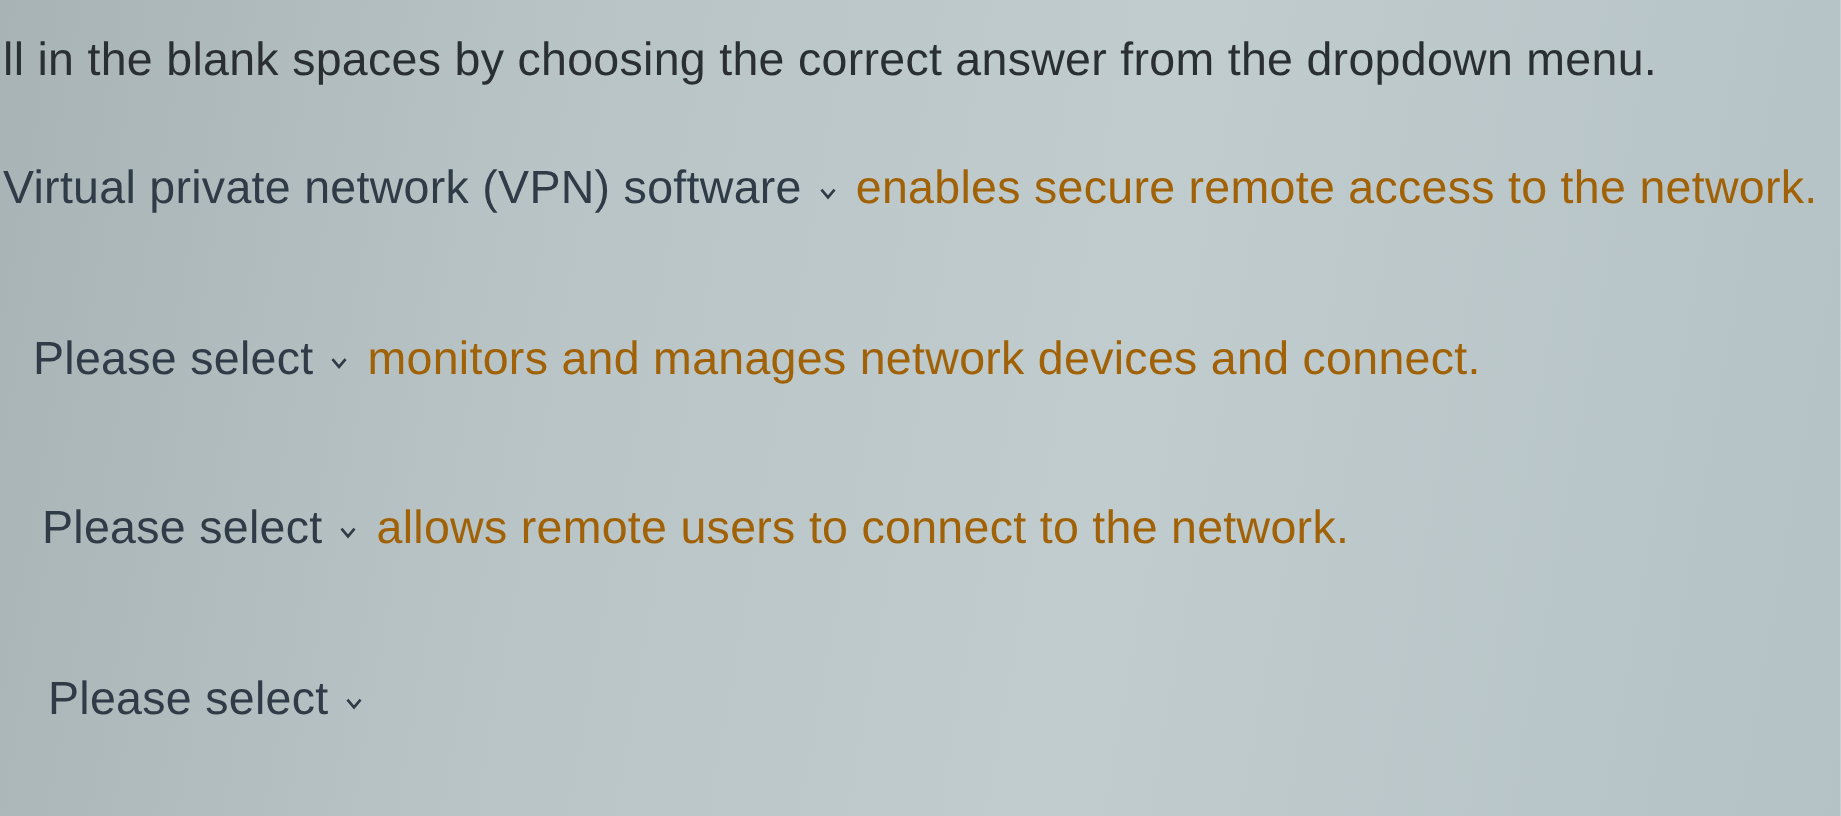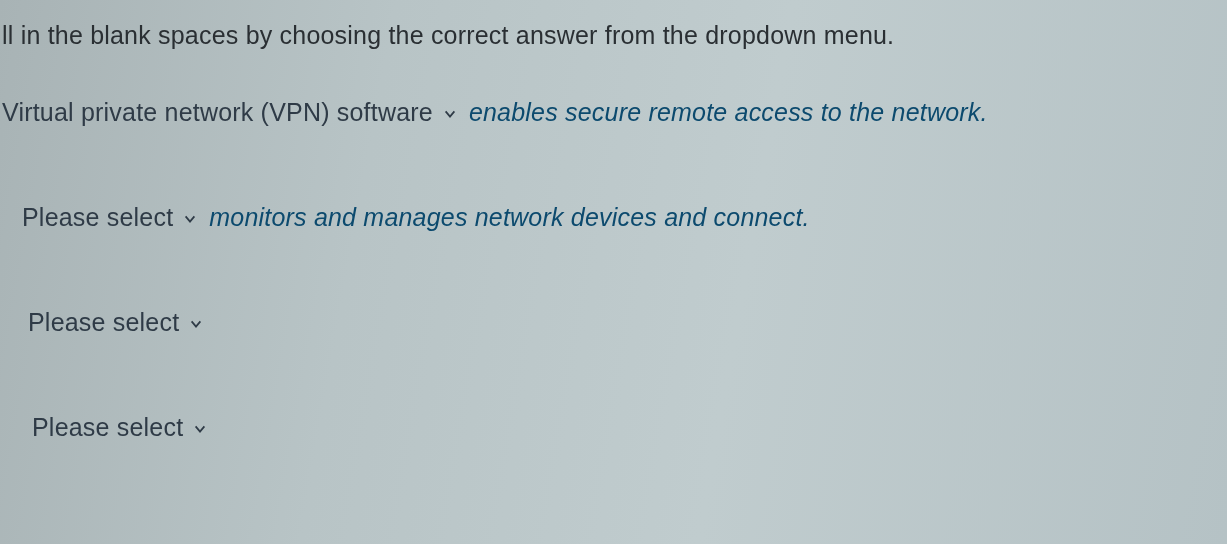--- a/index.html
+++ b/index.html
@@ -7,21 +7,21 @@
     padding: 0;
     width: 1227px;
     height: 544px;
     overflow: hidden;
     font-family: "Segoe UI", Arial, sans-serif;
     background: linear-gradient(100deg, #a8b3b5 0%, #b8c4c6 30%, #c0ccce 60%, #b5c2c5 100%);
     color: #2e3a44;
   }
   .page {
     padding: 18px 0 0 0;
-    font-size: 25px;
+    font-size: 31px;
     line-height: 1.4;
     letter-spacing: 0.2px;
   }
   .instruction {
     margin: 0 0 42px 0;
     color: #2a2f33;
   }
   .row {
     display: flex;
     align-items: center;
@@ -48,23 +48,22 @@
     line-height: 1;
   }
   .chevron svg {
     width: 14px;
     height: 14px;
     stroke: #2f3b47;
     stroke-width: 2;
     fill: none;
   }
   .trail {
-    color: #0c4a6e;
+    color: #a16207;
     white-space: nowrap;
-    font-style: italic;
   }
   .indent-a { padding-left: 2px; }
   .indent-b { padding-left: 22px; }
   .indent-c { padding-left: 28px; }
   .indent-d { padding-left: 32px; }
 </style>
 </head>
 <body>
 
 <div class="page">
@@ -97,20 +96,21 @@
 
   <div class="row indent-c">
     <span class="dropdown">
       <span class="label">Please select</span>
       <span class="chevron">
         <svg viewBox="0 0 16 16">
             <polyline points="3,5 8,11 13,5"></polyline>
           </svg>
       </span>
     </span>
+    <span class="trail">allows remote users to connect to the network.</span>
   </div>
 
   <div class="row indent-d" style="margin-bottom:0;">
     <span class="dropdown">
       <span class="label">Please select</span>
       <span class="chevron">
         <svg viewBox="0 0 16 16">
             <polyline points="3,5 8,11 13,5"></polyline>
           </svg>
       </span>

